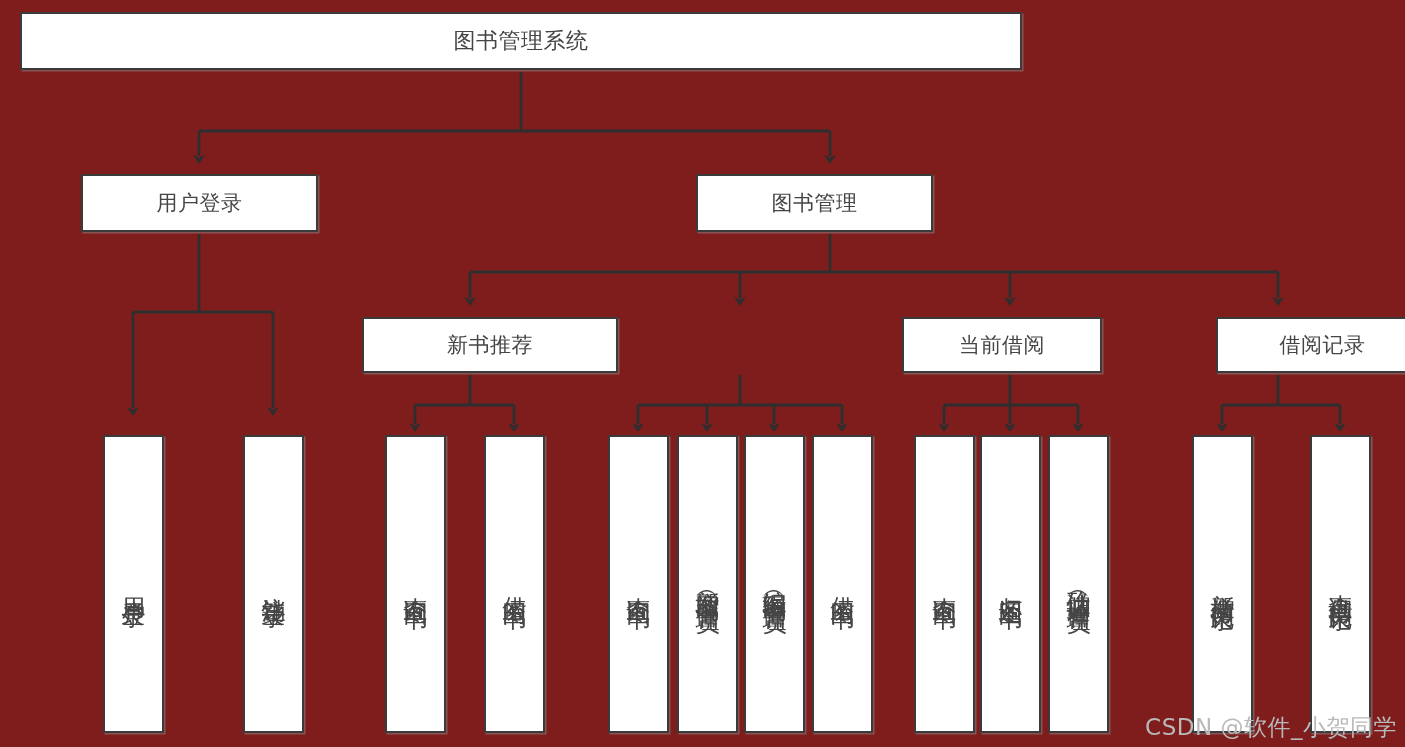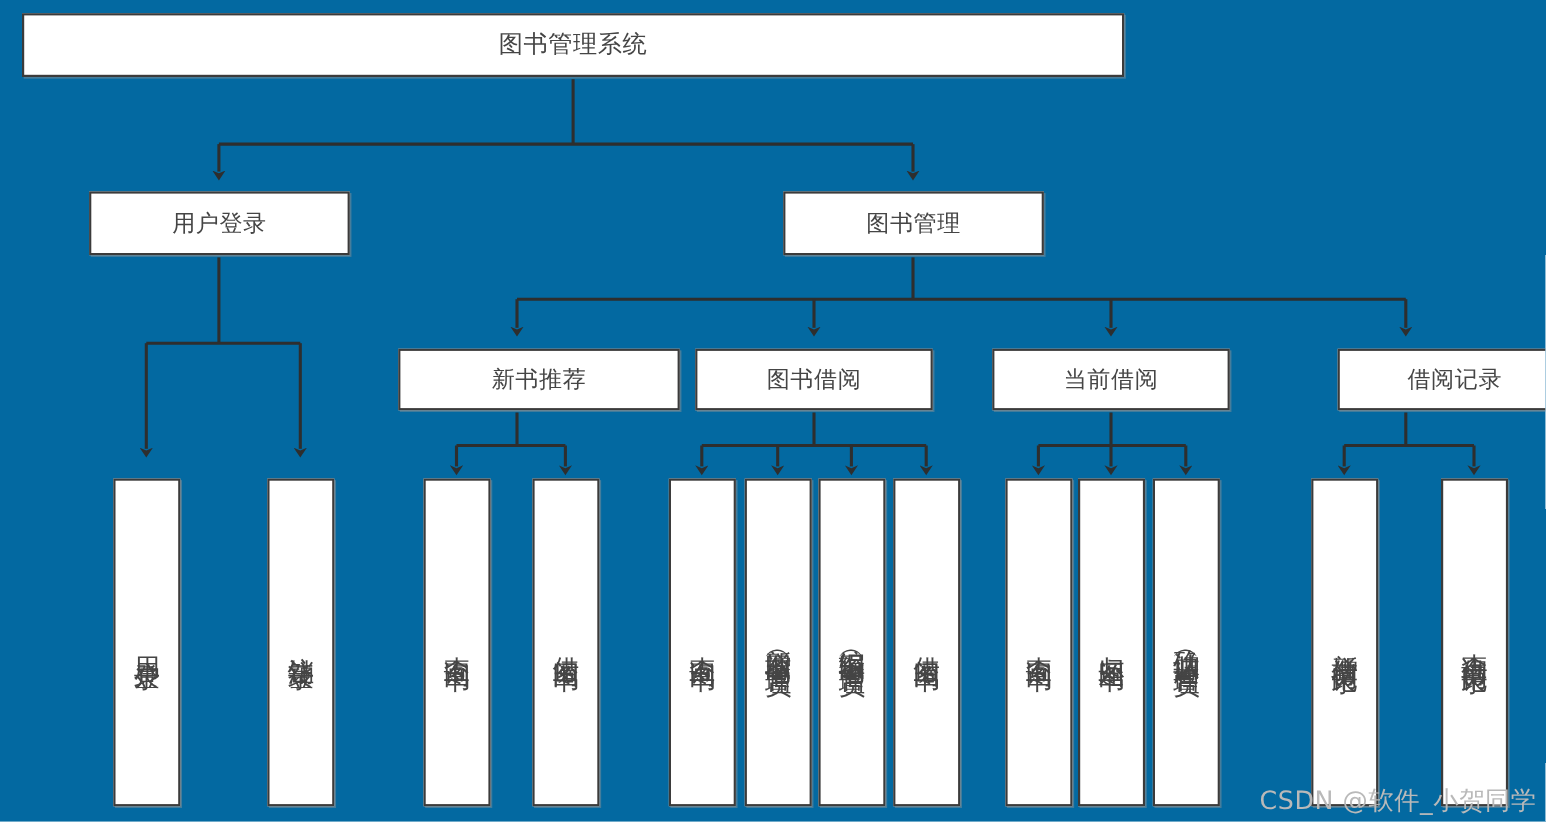--- a/index.html
+++ b/index.html
@@ -5,21 +5,21 @@
 <style>
   html,body{margin:0;padding:0;background:#ffffff;}
   body{
     font-family:"DejaVu Sans","Liberation Sans",sans-serif;
     color:#3a3a3a;
   }
   #diagram{
     position:relative;
     width:1405px;
     height:747px;
-    background:#0369a1;
+    background:#7f1d1d;
     overflow:hidden;
   }
   #edges{
     position:absolute;
     left:0;top:0;
     width:1405px;
     height:747px;
     pointer-events:none;
   }
   .node{
@@ -123,31 +123,28 @@
     </g>
   </svg>
 
   <div class="node title" style="left:20px;top:12px;width:1002px;height:58px;">
     <span class="label">图书管理系统</span>
   </div>
 
   <div class="node horiz" style="left:81px;top:174px;width:237px;height:58px;">
     <span class="label">用户登录</span>
   </div>
-  <div class="node horiz" style="left:712px;top:174px;width:237px;height:58px;">
+  <div class="node horiz" style="left:696px;top:174px;width:237px;height:58px;">
     <span class="label">图书管理</span>
   </div>
 
   <div class="node horiz" style="left:362px;top:317px;width:256px;height:56px;">
     <span class="label">新书推荐</span>
   </div>
-  <div class="node horiz" style="left:632px;top:317px;width:216px;height:56px;">
-    <span class="label">图书借阅</span>
-  </div>
-  <div class="node horiz" style="left:902px;top:317px;width:216px;height:56px;">
+  <div class="node horiz" style="left:902px;top:317px;width:200px;height:56px;">
     <span class="label">当前借阅</span>
   </div>
   <div class="node horiz" style="left:1216px;top:317px;width:213px;height:56px;">
     <span class="label">借阅记录</span>
   </div>
 
   <div class="node vert" style="left:103px;top:435px;width:61px;height:298px;">
     <span class="label">用户登录</span>
   </div>
   <div class="node vert" style="left:243px;top:435px;width:61px;height:298px;">

